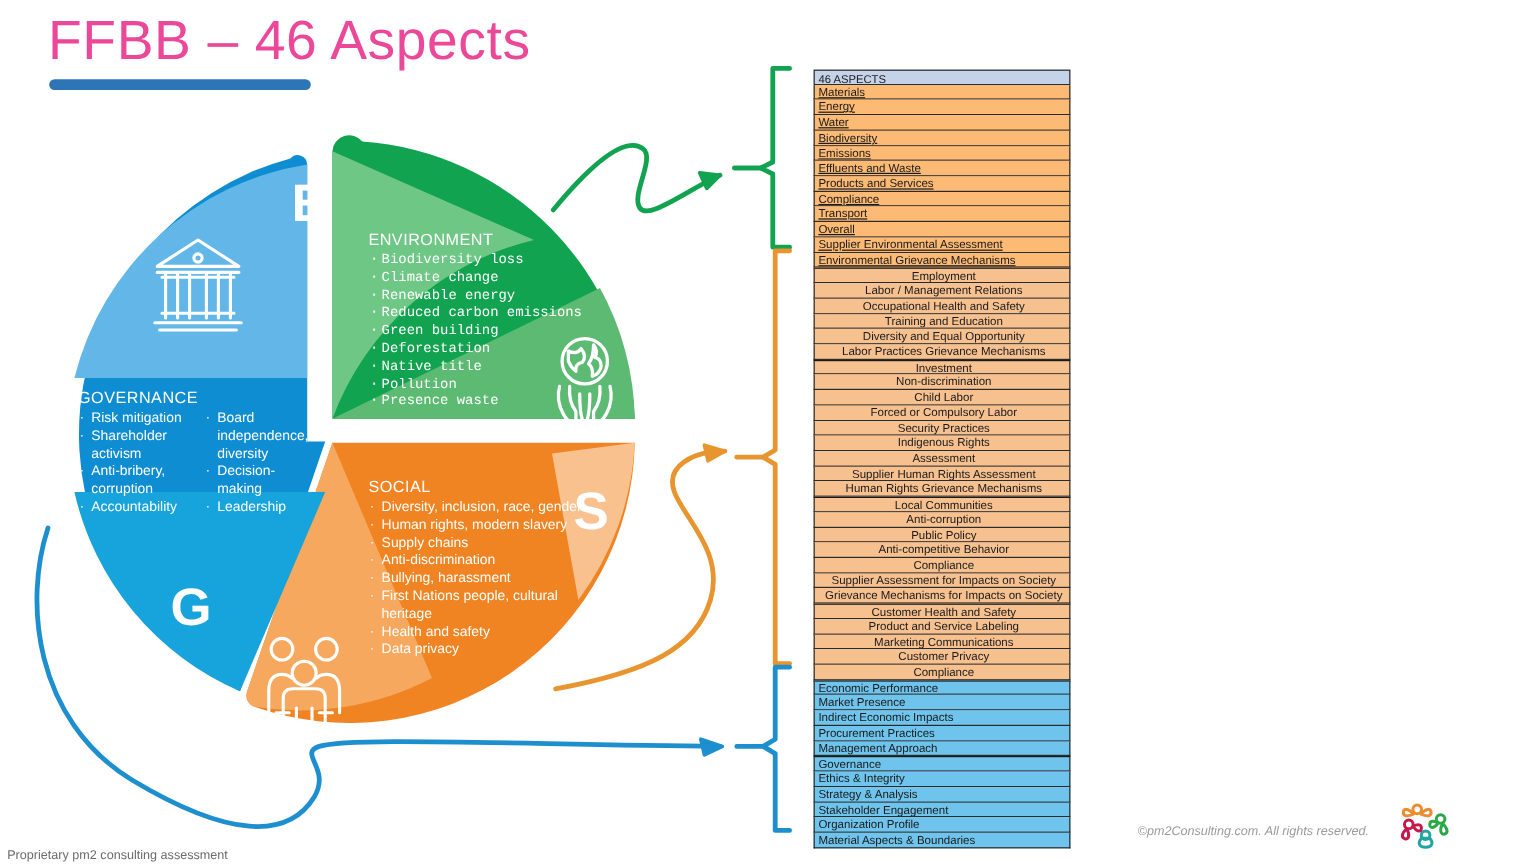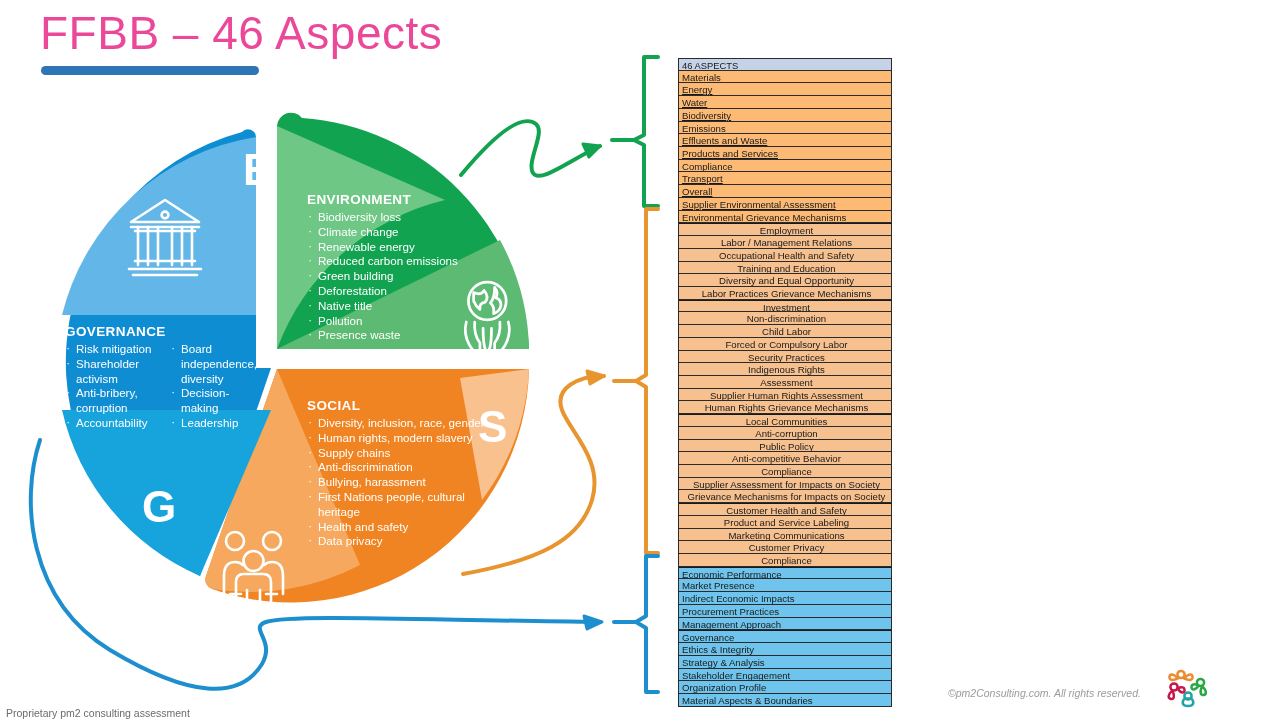--- a/index.html
+++ b/index.html
@@ -18,21 +18,21 @@
   }
   .title-rule{
     position:absolute;left:41px;top:66px;width:218px;height:9px;
     background:#2e75b6;border-radius:5px;
   }
 
   
   #wheel{position:absolute;left:30px;top:110px;width:530px;height:520px;}
   .wedge-txt{position:absolute;color:#fff;}
   .wedge-head{
-    font-size:13.5px;font-weight:bold;letter-spacing:.4px;
+    font-size:13.5px;font-weight:normal;letter-spacing:.4px;
   }
   .wedge-list{font-size:11.6px;line-height:14.8px;}
   .wedge-list li{list-style:none;position:relative;padding-left:11px;margin:0;}
   .wedge-list li:before{
     content:"\00B7";position:absolute;left:1px;top:-1px;font-size:13px;opacity:.85;
   }
   .wedge-list ul{margin:0;padding:0;}
   .bigletter{
     position:absolute;color:#ffffff;font-size:44px;font-weight:bold;
     line-height:1;
@@ -134,21 +134,21 @@
         <path d="M3,27 L37,5 L71,27 Z"></path>
         <circle cx="37" cy="20" r="3.4"></circle>
         <path d="M3,32 l68,0"></path>
         <path d="M10,32 l0,38 M20,32 l0,38 M30,32 l0,38 M44,32 l0,38 M54,32 l0,38 M64,32 l0,38"></path>
         <path d="M7,36 l60,0 M7,66 l60,0"></path>
         <path d="M1,74 l72,0 M5,80 l64,0"></path>
       </g>
     </svg>
 
     <div class="wedge-txt wedge-head" style="left:277px;top:82px;">ENVIRONMENT</div>
-    <div class="wedge-txt wedge-list" style="left:277px;top:100px;width:190px;">
+    <div class="wedge-txt wedge-list" style="left:277px;top:100px;width:190px;font-family:Liberation Mono, monospace;">
       <ul>
           <li>Biodiversity loss</li>
           <li>Climate change</li>
           <li>Renewable energy</li>
           <li>Reduced carbon emissions</li>
           <li>Green building</li>
           <li>Deforestation</li>
           <li>Native title</li>
           <li>Pollution</li>
           <li>Presence waste</li>

